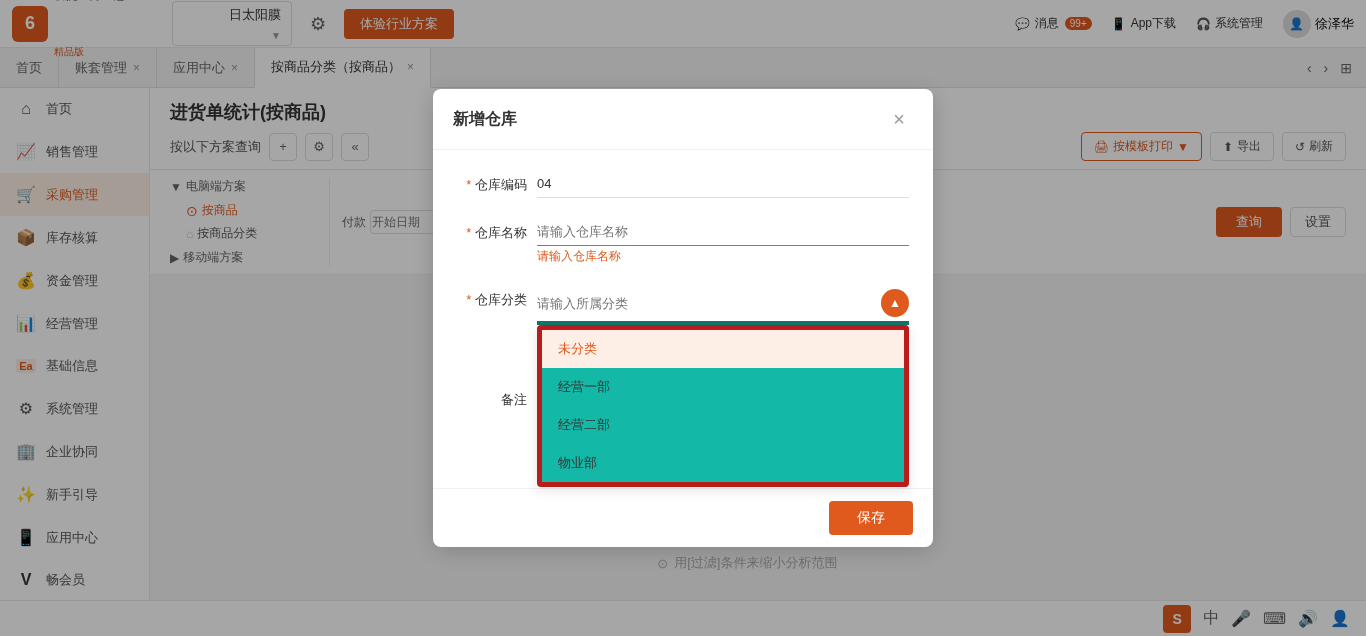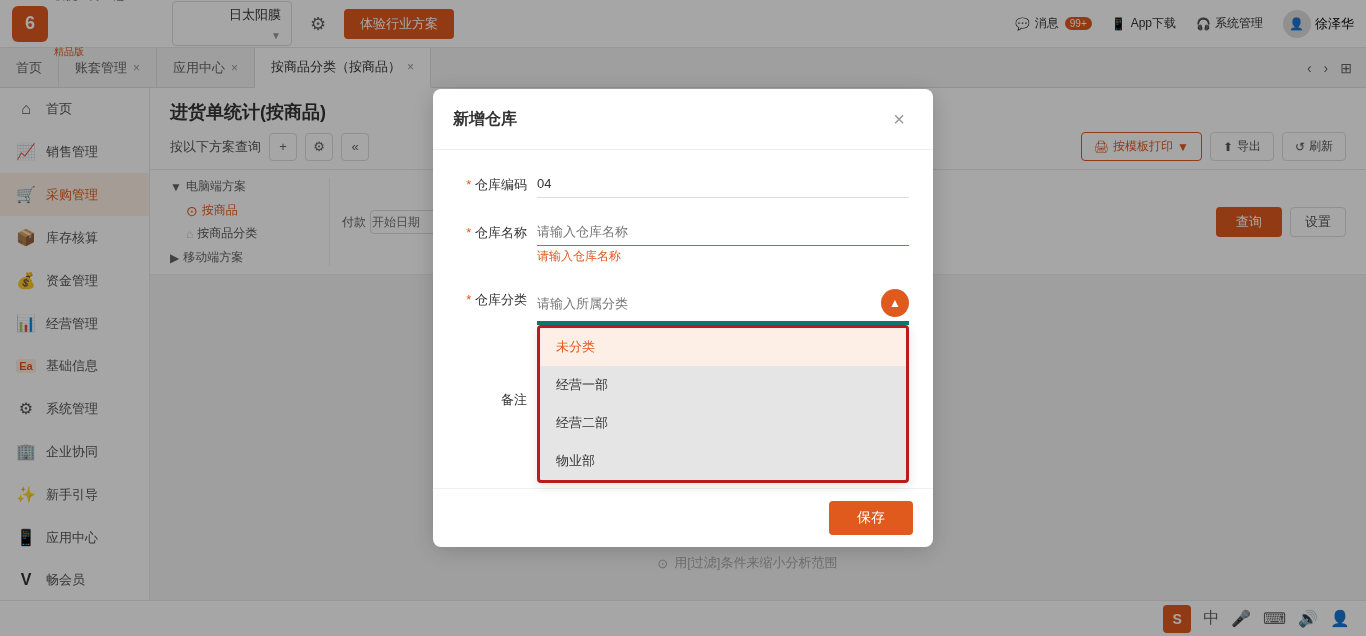--- a/index.html
+++ b/index.html
@@ -244,22 +244,22 @@
       width: 28px; height: 28px;
       background: #e05a1e; border-radius: 50%;
       display: flex; align-items: center; justify-content: center;
       color: white; cursor: pointer; font-size: 12px;
       flex-shrink: 0;
     }
 
     .dropdown-list {
       position: absolute;
       top: 100%; left: 0; right: 0;
-      background: #e5e5e5;
-      border: 3px solid #b91c1c;
+      background: #14b8a6;
+      border: 5px solid #b91c1c;
       border-radius: 4px;
       box-shadow: 0 4px 12px rgba(0,0,0,0.1);
       z-index: 200;
       overflow: hidden;
     }
     .dropdown-item {
       padding: 10px 16px;
       font-size: 13px; color: #333;
       cursor: pointer;
     }

